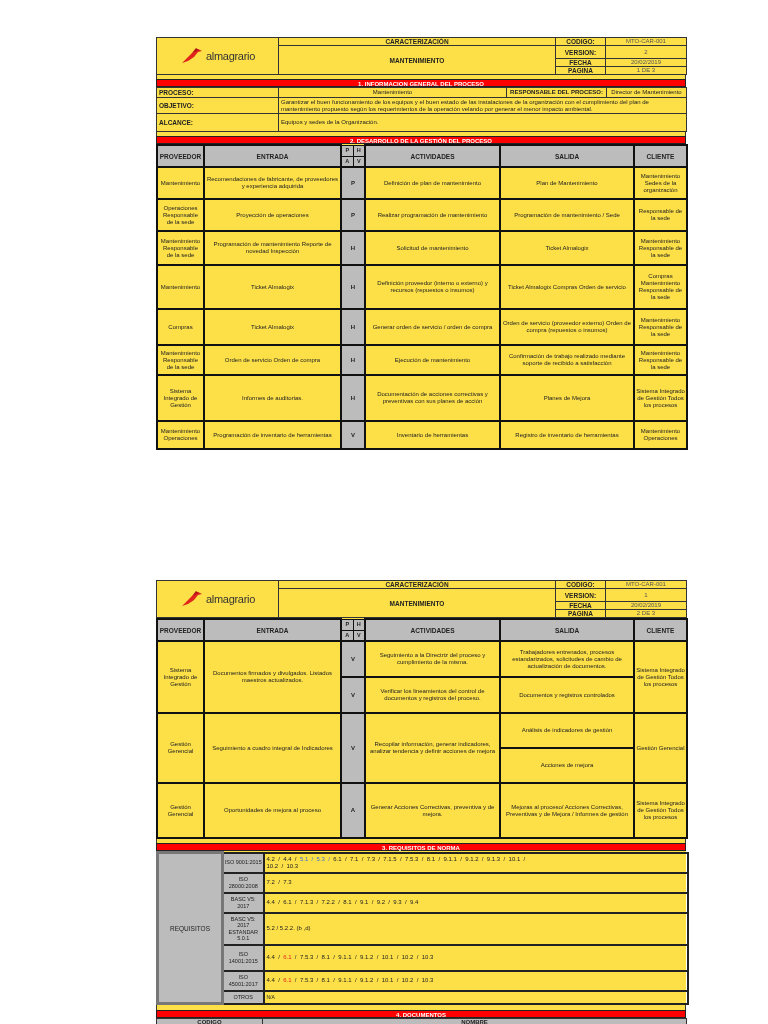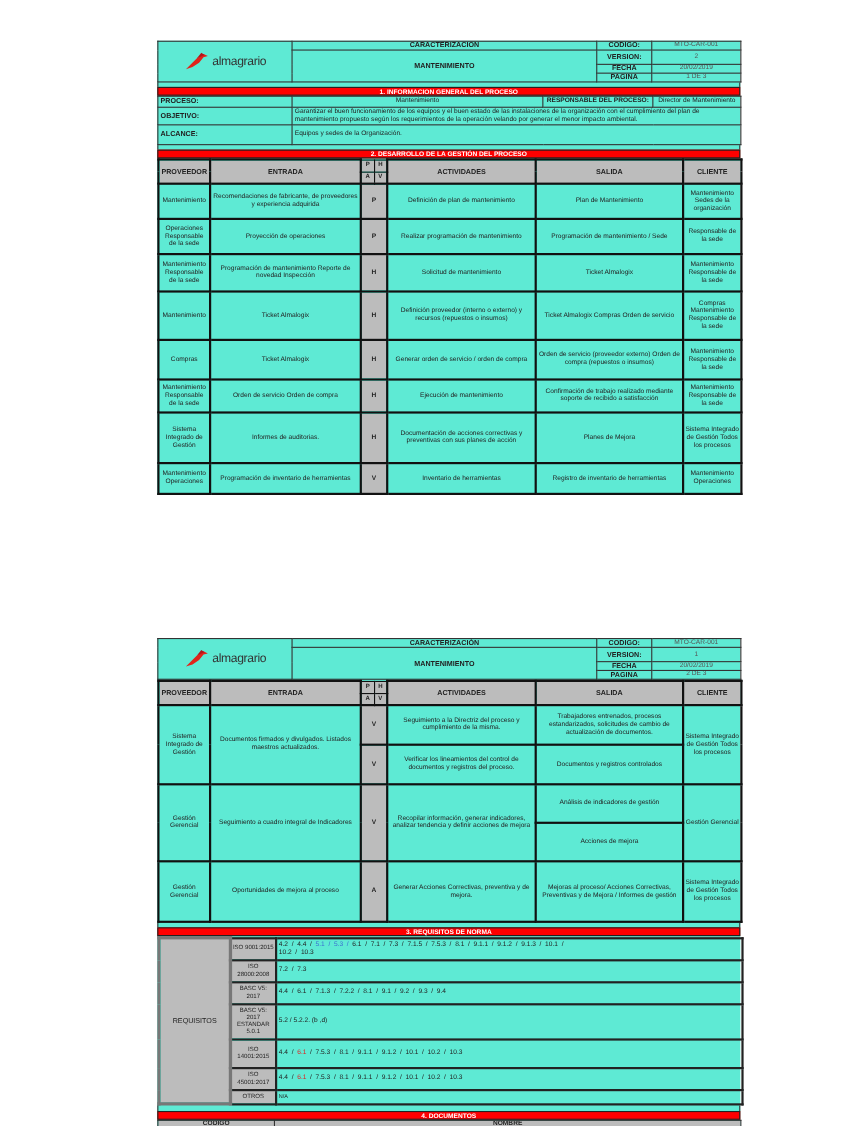--- a/index.html
+++ b/index.html
@@ -1,18 +1,18 @@
 <!DOCTYPE html>
 <html><head>
 <meta charset="utf-8">
 <style>
   * { box-sizing: border-box; margin: 0; padding: 0; }
   html, body { width: 768px; height: 1024px; background: #ffffff; overflow: hidden; }
   body { font-family: "Liberation Sans", sans-serif; color: #222; position: relative; }
-  .page { position: absolute; left: 143px; width: 530px; background: #5eead4; }
+  .page { position: absolute; left: 156px; width: 530px; background: #fde047; }
   .p1 { top: 37px; }
   .p2 { top: 580px; }
   table { border-collapse: collapse; width: 100%; table-layout: fixed; }
   td { font-size: 6px; line-height: 7px; text-align: center; vertical-align: middle; overflow: hidden; }
   
   .hdr td { border: 1px solid #333; }
   .hdr .logo { height: 37px; }
   .hdr .h-title { font-weight: bold; font-size: 6.5px; }
   .hdr .h-lab { font-weight: bold; font-size: 6.5px; }
   .hdr .h-val { color: #555; font-size: 6px; }

